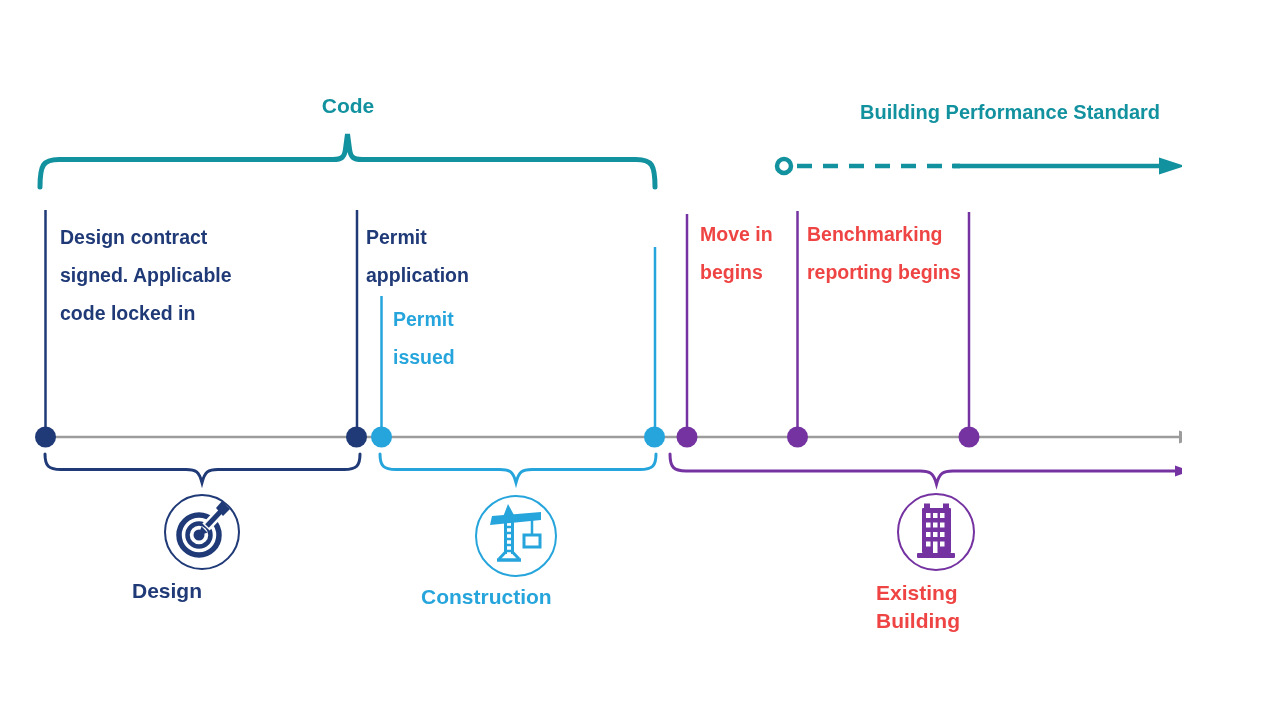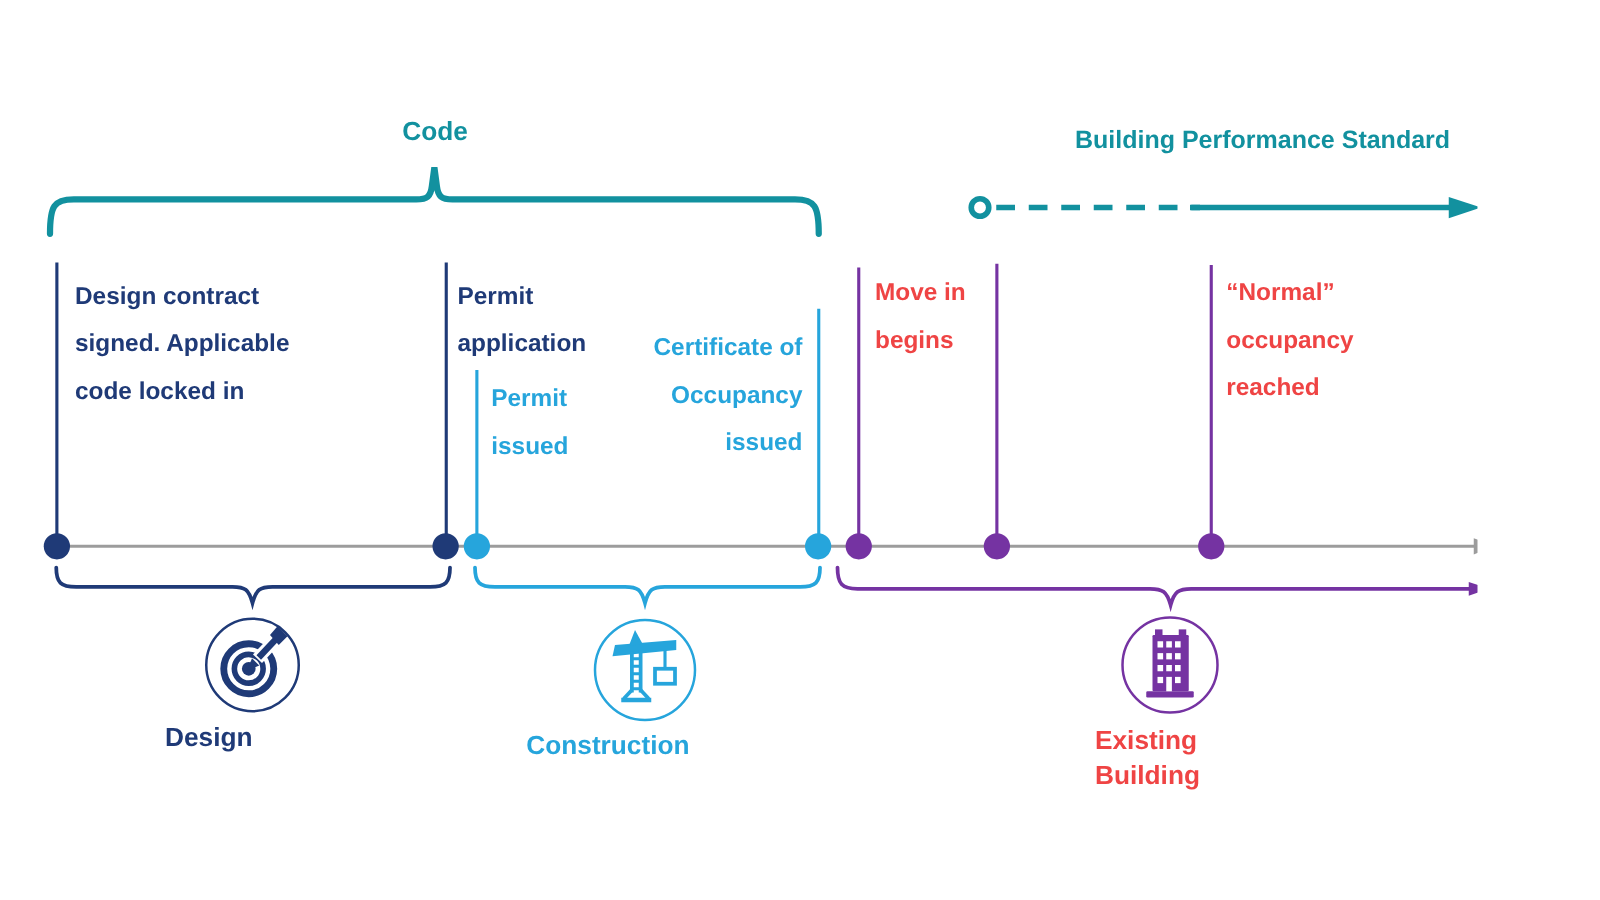--- a/index.html
+++ b/index.html
@@ -61,23 +61,22 @@
       <polygon points="1191,471 1175,465.5 1175,476.5" fill="#7533A2"></polygon>
     </g>
   </svg>
 
   <div class="t hdr teal" style="left:288px;top:94px;width:120px;">Code</div>
   <div class="t hdr2 teal" style="left:860px;top:101px;width:350px;">Building Performance Standard</div>
 
   <div class="t ms navy" style="left:60px;top:218px;width:200px;">Design contract signed. Applicable code locked in</div>
   <div class="t ms navy" style="left:366px;top:218px;width:125px;">Permit application</div>
   <div class="t ms cyan" style="left:393px;top:300px;width:85px;">Permit issued</div>
-  <div class="t ms cyan" style="left:477px;top:259px;width:165px;text-align:right;">Certificate of Occupancy issued</div>
   <div class="t ms purple" style="left:700px;top:215px;width:90px;">Move in begins</div>
-  <div class="t ms purple" style="left:981px;top:215px;width:140px;">“Normal” occupancy reached</div>
+  <div class="t ms purple" style="left:807px;top:215px;width:165px;">Benchmarking reporting begins</div>
 
   <div class="icon-wrap" style="left:163px;top:493px;">
     <svg width="78" height="78" viewBox="0 0 78 78">
       <circle cx="39" cy="39" r="37" fill="#ffffff" stroke="#1F3A77" stroke-width="2"></circle>
       <circle cx="36" cy="42" r="20" fill="none" stroke="#1F3A77" stroke-width="5.5"></circle>
       <circle cx="36" cy="42" r="11.5" fill="none" stroke="#1F3A77" stroke-width="4.5"></circle>
       <circle cx="36" cy="42" r="5.5" fill="#1F3A77"></circle>
       <line x1="62" y1="14" x2="43" y2="34" stroke="#ffffff" stroke-width="10"></line>
       <line x1="59" y1="17" x2="44" y2="33" stroke="#1F3A77" stroke-width="5"></line>
       <polygon points="34.5,43.5 44.4,39.4 38.6,33.6" fill="#1F3A77"></polygon>

